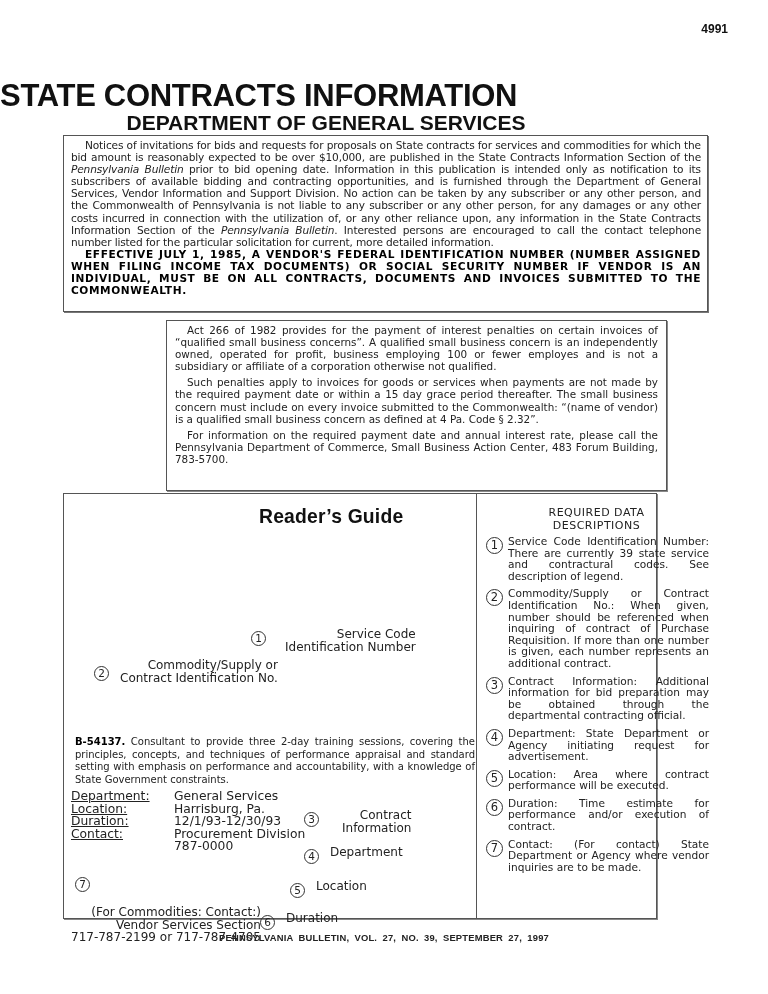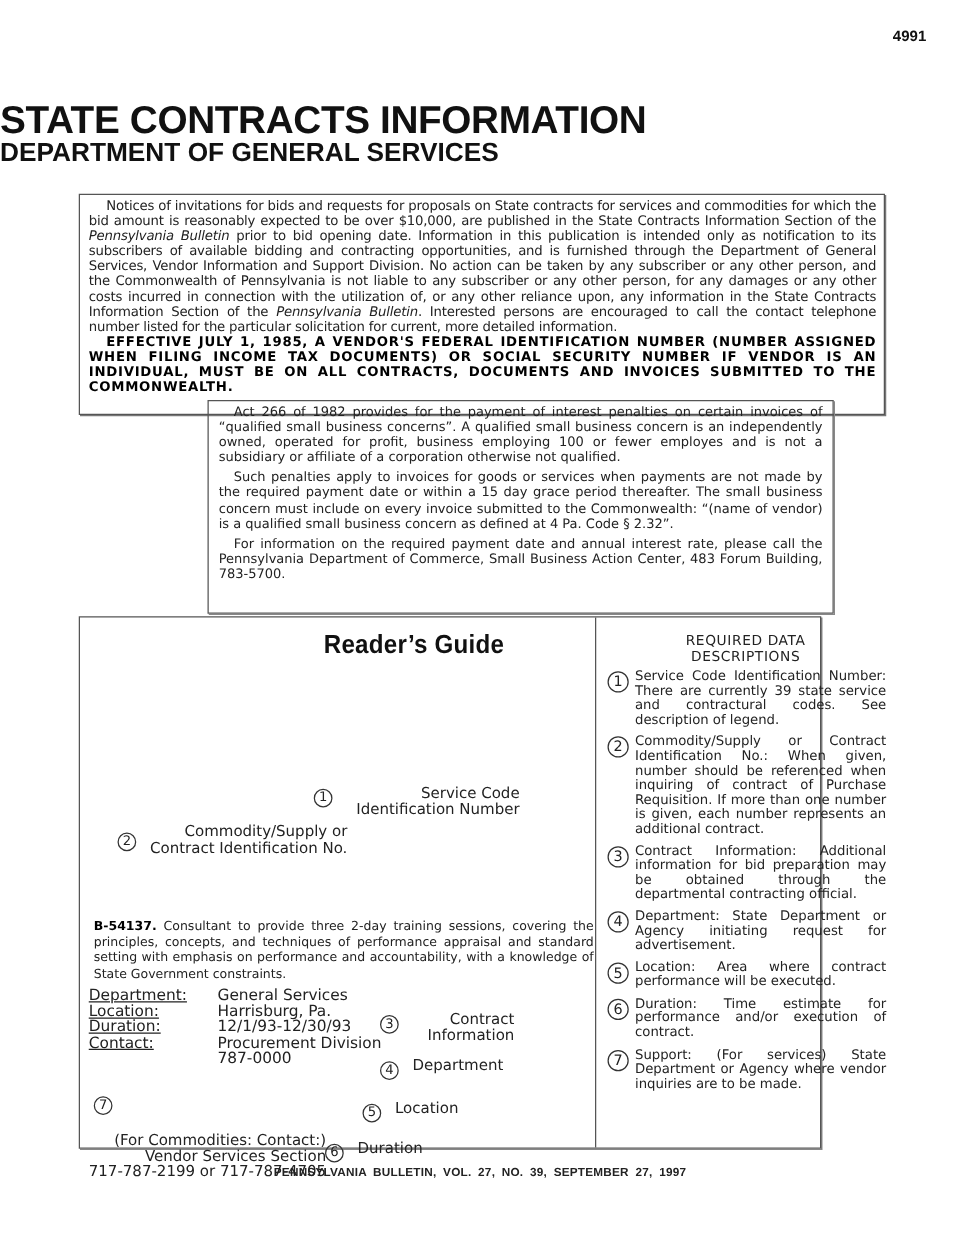--- a/index.html
+++ b/index.html
@@ -1,23 +1,23 @@
 <!DOCTYPE html>
 <html><head>
 <meta charset="utf-8">
 <style>
   * { box-sizing: border-box; margin: 0; padding: 0; }
   html, body { width: 768px; height: 994px; background: #ffffff; overflow: hidden; }
   body { position: relative; font-family: "DejaVu Sans", sans-serif; color: #111; }
 
-  .page-num { position: absolute; top: 22px; right: 27px; font-family: "Liberation Sans", sans-serif; font-weight: bold; font-size: 12px; }
+  .page-num { position: absolute; top: 22px; right: 40px; font-family: "Liberation Sans", sans-serif; font-weight: bold; font-size: 12px; }
   .main-title { position: absolute; top: 78px; left: 0; width: 768px; font-family: "Liberation Sans", sans-serif; font-weight: bold; font-size: 31px; letter-spacing: -0.3px; }
-  .sub-title { position: absolute; top: 111px; left: 0; width: 652px; font-family: "Liberation Sans", sans-serif; font-weight: bold; font-size: 21px; }
+  .sub-title { position: absolute; top: 111px; left: 0; width: 652px; text-align: center; font-family: "Liberation Sans", sans-serif; font-weight: bold; font-size: 21px; }
 
-  .notice-box { position: absolute; left: 63px; top: 155px; width: 645px; height: 177px; border: 1px solid #555; box-shadow: 1px 1px 0 #777; padding: 3px 6px 0 7px; font-size: 10.6px; line-height: 12.1px; text-align: justify; color: #222; letter-spacing: -0.15px; }
+  .notice-box { position: absolute; left: 63px; top: 135px; width: 645px; height: 177px; border: 1px solid #555; box-shadow: 1px 1px 0 #777; padding: 3px 6px 0 7px; font-size: 10.6px; line-height: 12.1px; text-align: justify; color: #222; letter-spacing: -0.15px; }
   .notice-box p { text-indent: 14px; }
   .notice-box .effective { font-weight: bold; color: #000; letter-spacing: 0.6px; }
 
   .act-box { position: absolute; left: 166px; top: 320px; width: 501px; height: 171px; border: 1px solid #555; box-shadow: 1px 1px 0 #888; padding: 3px 8px 0 8px; font-size: 10.4px; line-height: 12.1px; text-align: justify; color: #222; }
   .act-box p { text-indent: 12px; margin-bottom: 4px; }
 
   .guide-box { position: absolute; left: 63px; top: 493px; width: 594px; height: 426px; border: 1px solid #555; box-shadow: 1px 1px 0 #888; }
   .guide-divider { position: absolute; left: 412px; top: 0; width: 1px; height: 100%; background: #555; }
   .guide-title { position: absolute; left: 195px; top: 10px; font-family: "Liberation Sans", sans-serif; font-weight: bold; font-size: 21px; letter-spacing: 0.2px; transform: scaleX(0.92); transform-origin: left; }
 
@@ -134,17 +134,17 @@
     <div class="req-title">
       <div>REQUIRED DATA</div>
       <div>DESCRIPTIONS</div>
     </div>
     <div class="req-item" style="margin-top:4px;"><span class="circ">1</span><span>Service Code Identification Number: There are currently 39 state service and contractural codes. See description of legend.</span></div>
     <div class="req-item"><span class="circ">2</span><span>Commodity/Supply or Contract Identification No.: When given, number should be referenced when inquiring of contract of Purchase Requisition. If more than one number is given, each number represents an additional contract.</span></div>
     <div class="req-item"><span class="circ">3</span><span>Contract Information: Additional information for bid preparation may be obtained through the departmental contracting official.</span></div>
     <div class="req-item"><span class="circ">4</span><span>Department: State Department or Agency initiating request for advertisement.</span></div>
     <div class="req-item"><span class="circ">5</span><span>Location: Area where contract performance will be executed.</span></div>
     <div class="req-item"><span class="circ">6</span><span>Duration: Time estimate for performance and/or execution of contract.</span></div>
-    <div class="req-item"><span class="circ">7</span><span>Support: (For services) State Department or Agency where vendor inquiries are to be made.</span></div>
+    <div class="req-item"><span class="circ">7</span><span>Contact: (For contact) State Department or Agency where vendor inquiries are to be made.</span></div>
   </div>
 </div>
 
 <div class="footer">PENNSYLVANIA BULLETIN, VOL. 27, NO. 39, SEPTEMBER 27, 1997</div>
 
 </body></html>

